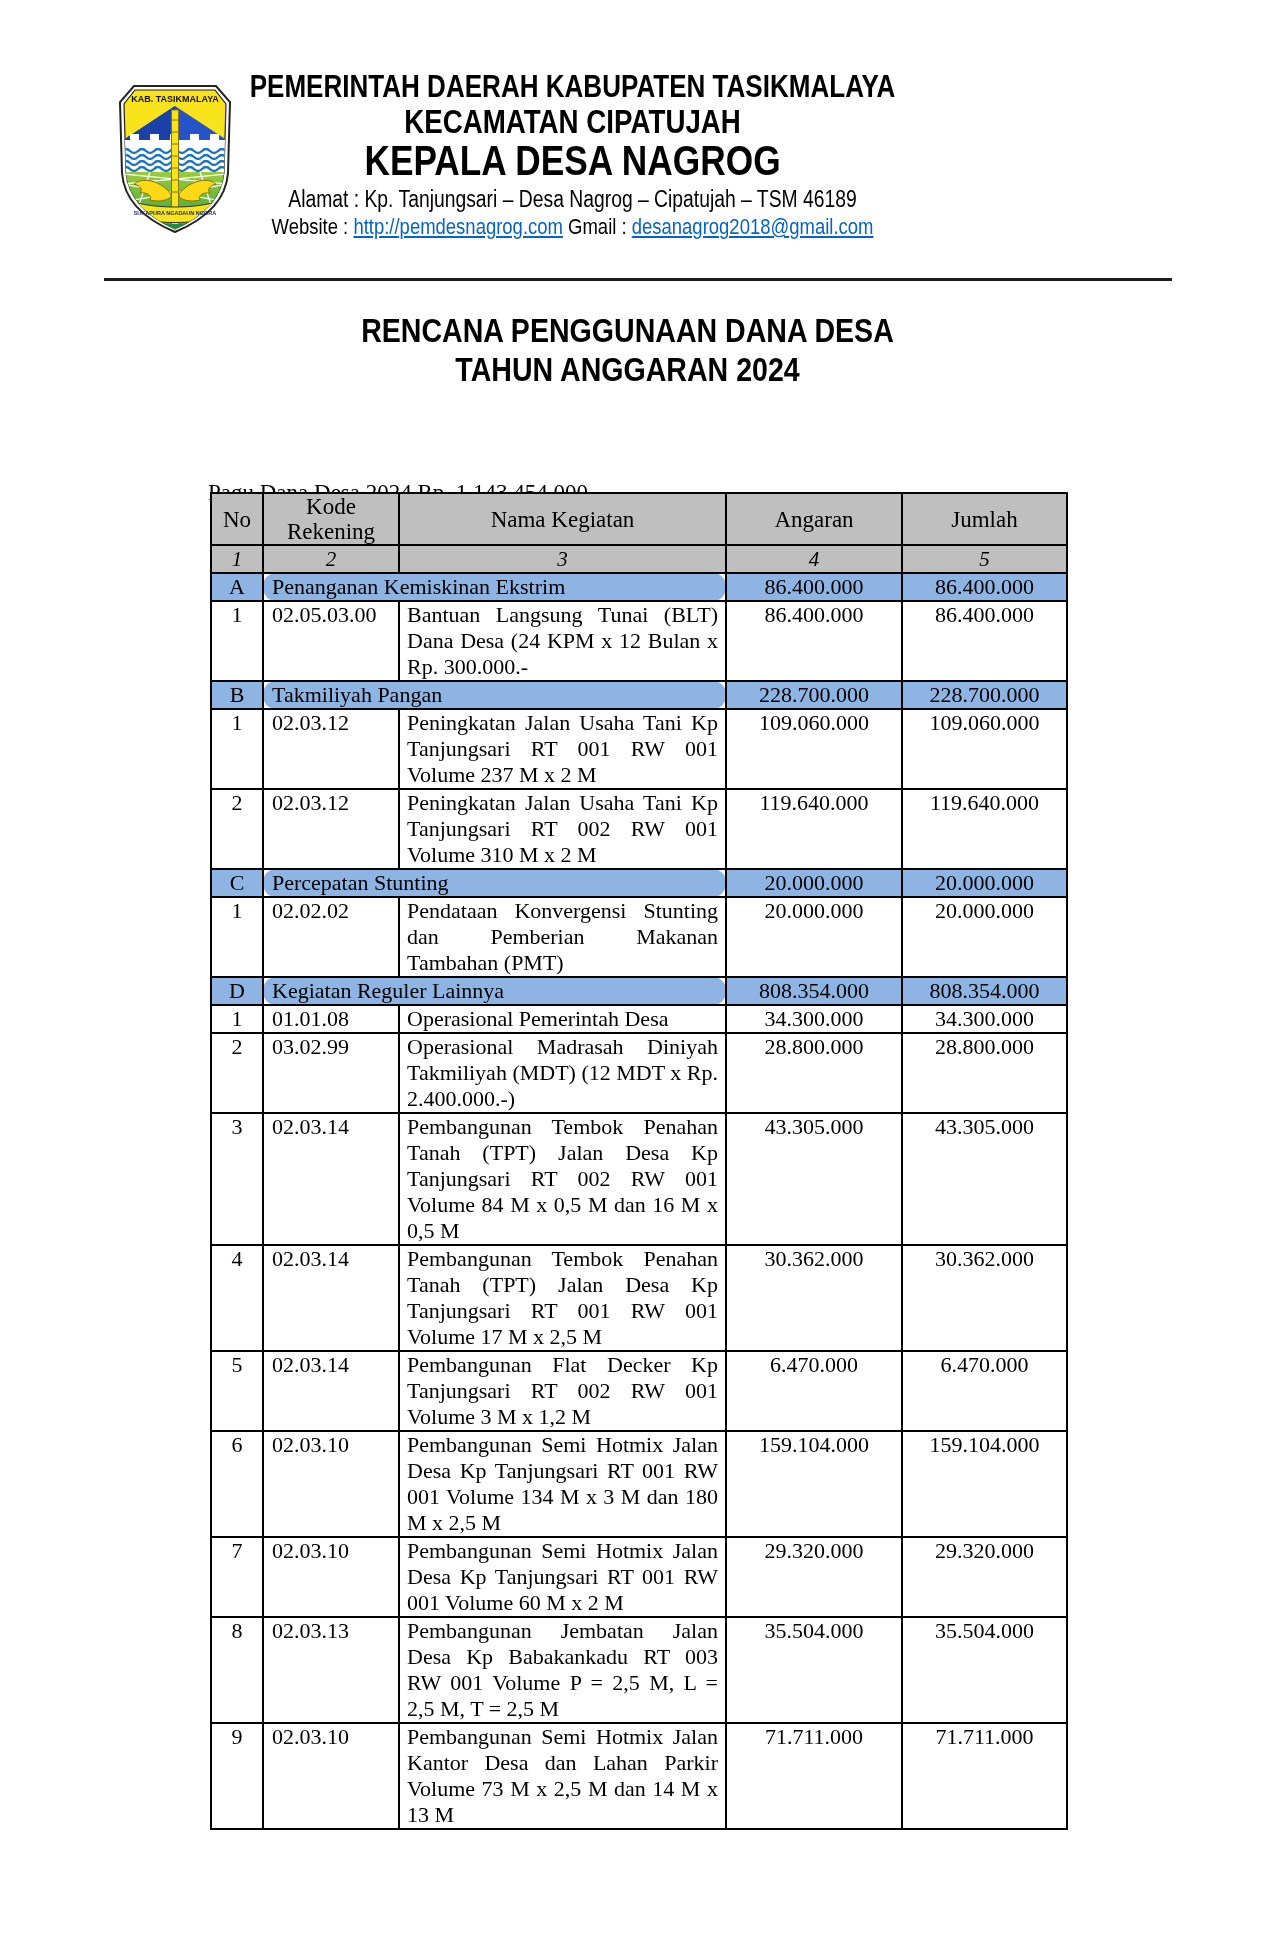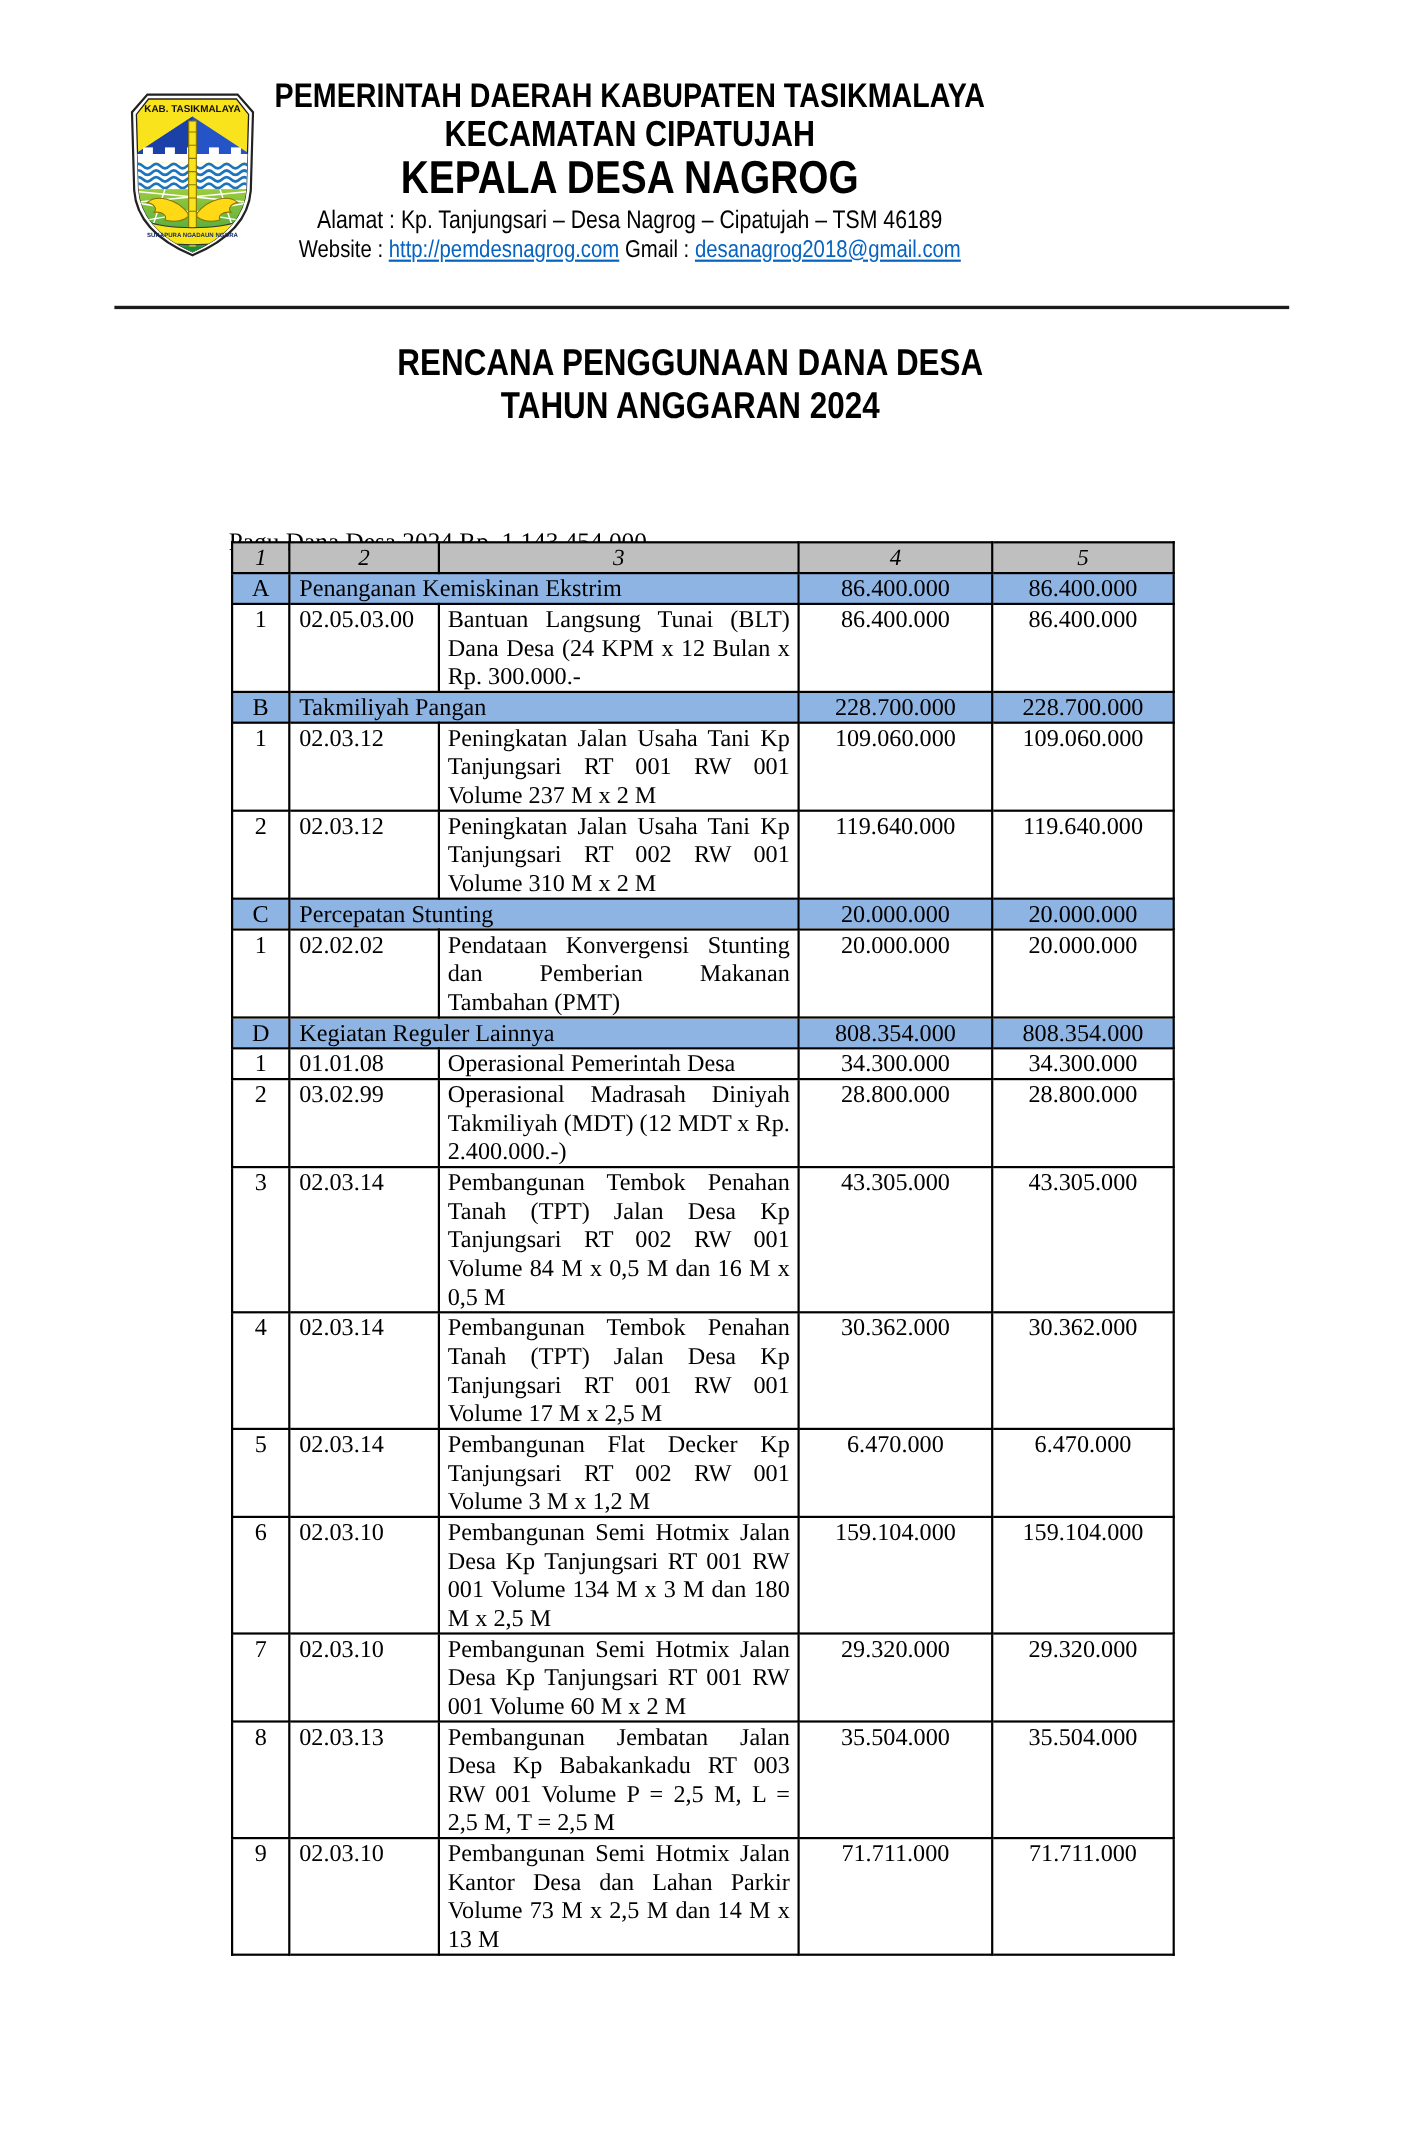--- a/index.html
+++ b/index.html
@@ -32,21 +32,21 @@
                  font-size:22px; line-height:26px; }
   table.budget th, table.budget td { border:2px solid #000; overflow:hidden; }
   table.budget thead th { background:var(--header-row-bg,#BFBFBF); font-weight:normal;
                           text-align:center; vertical-align:middle; height:50px;
                           font-size:23px; line-height:25px; }
   tr.colnums td { background:var(--header-row-bg,#BFBFBF); font-style:italic;
                   text-align:center; height:26px; font-size:21px; }
   tr.section td { background:var(--section-row-bg,#8EB4E3); height:27px; vertical-align:middle; }
   tr.item td { vertical-align:top; }
   td.c { text-align:center; }
-  td.name { text-align:justify; padding:0 7px; }
+  td.name { text-align:justify; padding:0 7px;border-radius:13px; }
   tr.section td.name { text-align:left; padding-left:8px; }
   td.kode { padding-left:8px; }
   td.amt { text-align:center; padding:0 0; }
 </style>
 </head>
 <body>
 
 <div class="page">
 
   <div class="logo-box">
@@ -128,20 +128,27 @@
 
   <table class="budget">
     <colgroup>
       <col style="width:52px">
         <col style="width:136px">
         <col style="width:327px">
       <col style="width:176px">
         <col style="width:165px">
     </colgroup>
     <thead>
+      <tr>
+        <th>No</th>
+        <th>Kode Rekening</th>
+        <th>Nama Kegiatan</th>
+        <th>Angaran</th>
+        <th>Jumlah</th>
+      </tr>
       <tr class="colnums">
         <td class="c">1</td>
         <td class="c">2</td>
         <td class="c">3</td>
         <td class="c">4</td>
         <td class="c">5</td>
       </tr>
     </thead>
     <tbody id="budget-rows">
         <tr class="section">

